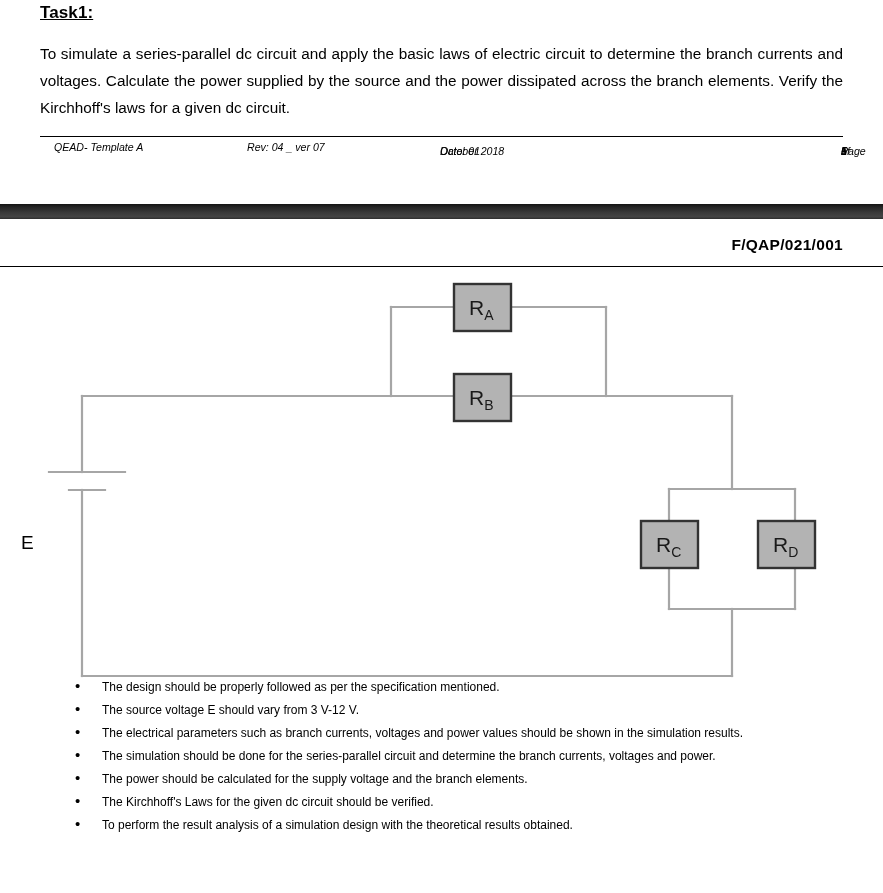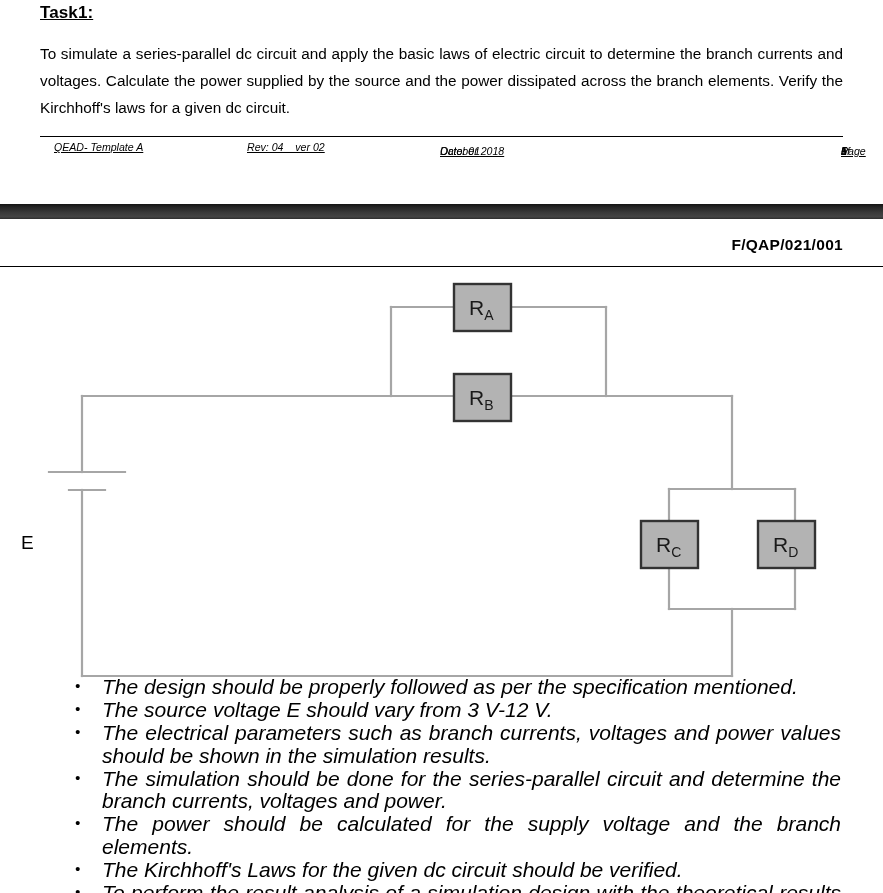--- a/index.html
+++ b/index.html
@@ -57,21 +57,20 @@
   .footer-inner {
     position: relative;
     height: 22px;
   }
   .footer span {
     position: absolute;
     top: 4px;
     font-size: 10.6px;
     font-style: italic;
     white-space: nowrap;
-    text-decoration: underline;
   }
   .f-tpl  { left: 14px; }
   .f-rev  { left: 207px; }
   .f-date { left: 400px; }
   .f-page { right: 2px; }
   .sup { font-size: 7.5px; vertical-align: super; margin-top: 39px; }
   .pg-num { font-weight: bold; font-style: italic; }
 
   
   .page-gap {
@@ -139,48 +138,47 @@
     top: 676px;
     width: 803px;
   }
   ul.spec-list {
     margin: 0;
     padding: 0 0 0 62px;
     list-style: none;
   }
   ul.spec-list li {
     position: relative;
-    font-size: 21px;
+    font-size: 12px;
     line-height: 22.5px;
     text-align: justify;
     text-justify: inter-word;
     margin: 0 0 0.5px 0;
     padding-right: 2px;
-    font-style: italic;
   }
   ul.spec-list li::before {
     content: "\2022";
     position: absolute;
     left: -27px;
     top: -1px;
     font-size: 15px;
     line-height: 22.5px;
   }
 </style>
 </head>
 <body>
 
 <div class="page-top">
   <div class="task-heading">Task1:</div>
   <div class="body-para">To simulate a series-parallel dc circuit and apply the basic laws of electric circuit to determine the branch currents and voltages. Calculate the power supplied by the source and the power dissipated across the branch elements. Verify the Kirchhoff's laws for a given dc circuit.</div>
 
   <div class="footer">
     <div class="footer-inner">
       <span class="f-tpl">QEAD- Template A</span>
-      <span class="f-rev">Rev: 04 _ ver 02</span>
+      <span class="f-rev">Rev: 04 _ ver 07</span>
       <span class="f-date">
           <span>Date: 01</span>
           <span class="sup">st</span>
           <span> October 2018</span>
         </span>
       <span class="f-page">
           <span>Page </span>
           <span class="pg-num">1</span>
           <span> of </span>
           <span class="pg-num">5</span>

